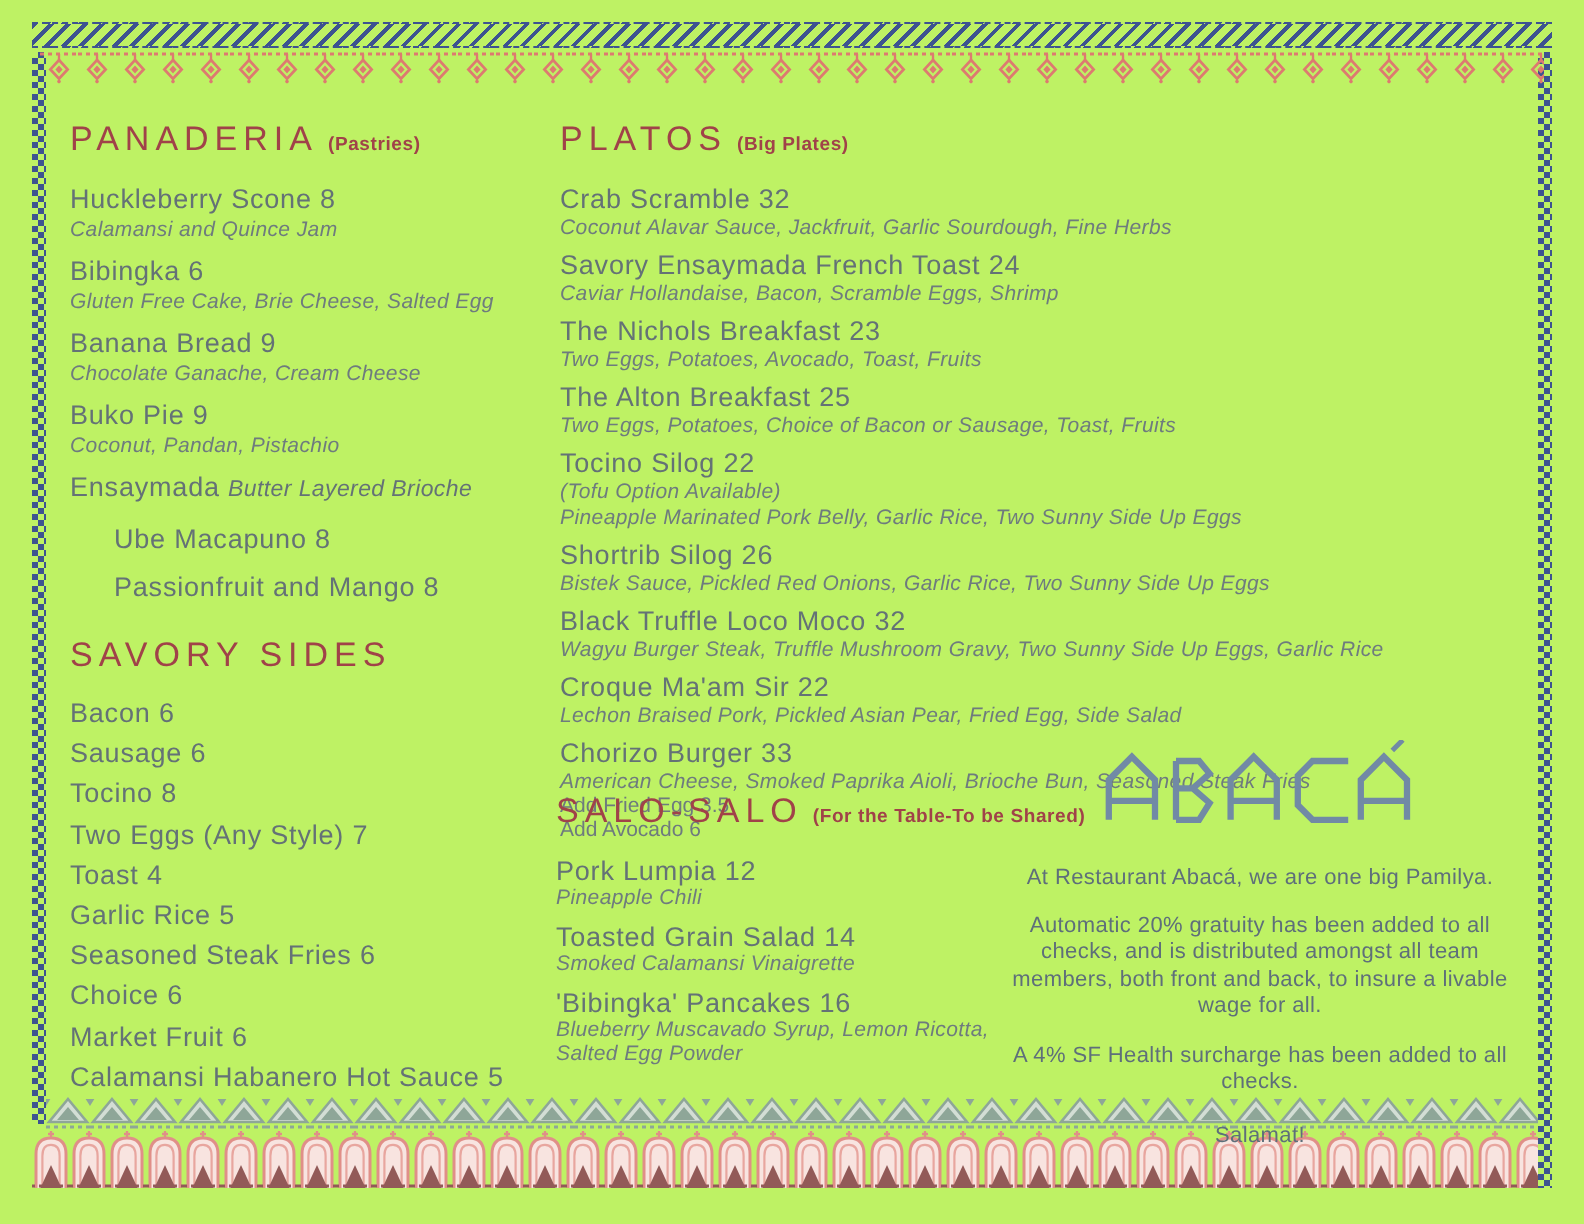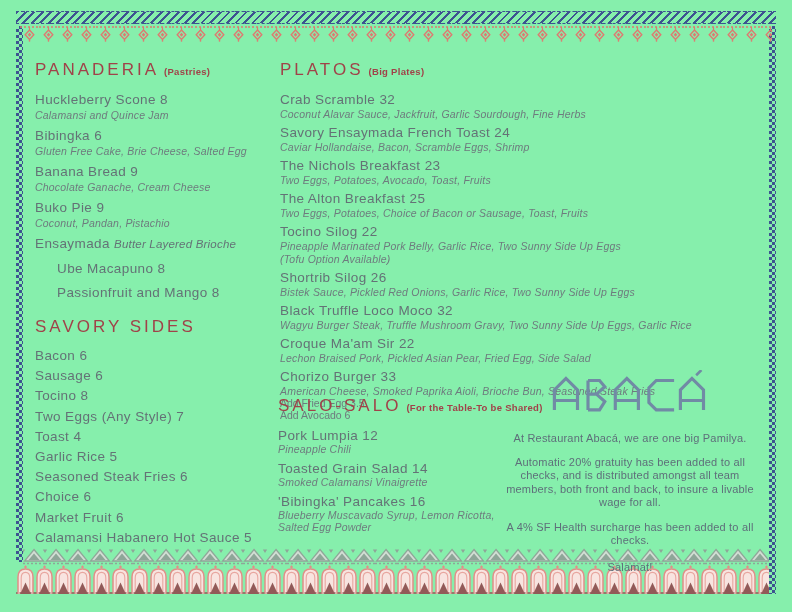--- a/index.html
+++ b/index.html
@@ -1,19 +1,19 @@
 <!DOCTYPE html>
 <html><head>
 <meta charset="utf-8">
 <style>
   * { margin:0; padding:0; box-sizing:border-box; }
   html,body { background:#ffffff; }
   body { font-family:"Liberation Sans", sans-serif; }
   .page {
-    position:relative; width:792px; height:612px; background:#86efac; overflow:hidden;
+    position:relative; width:792px; height:612px; background:#bef264; overflow:hidden;
     color:#647276;
   }
   
   .top-band {
     position:absolute; left:16px; top:11px; width:760px; height:13px;
     background-image:repeating-linear-gradient(135deg,#3d5390 0 2px,transparent 2px 6px);
     border-top:1px dashed #3d5390; border-bottom:1px dashed #3d5390;
   }
   .side-border {
     position:absolute; width:7px;
@@ -162,22 +162,22 @@
     <div class="plato-item">
       <div class="item-name"><span>The Nichols Breakfast</span> <span>23</span></div>
       <div class="item-desc">Two Eggs, Potatoes, Avocado, Toast, Fruits</div>
     </div>
     <div class="plato-item">
       <div class="item-name"><span>The Alton Breakfast</span> <span>25</span></div>
       <div class="item-desc">Two Eggs, Potatoes, Choice of Bacon or Sausage, Toast, Fruits</div>
     </div>
     <div class="plato-item">
       <div class="item-name"><span>Tocino Silog</span> <span>22</span></div>
+      <div class="item-desc">(Tofu Option Available)</div>
       <div class="item-desc">Pineapple Marinated Pork Belly, Garlic Rice, Two Sunny Side Up Eggs</div>
-      <div class="item-desc">(Tofu Option Available)</div>
     </div>
     <div class="plato-item">
       <div class="item-name"><span>Shortrib Silog</span> <span>26</span></div>
       <div class="item-desc">Bistek Sauce, Pickled Red Onions, Garlic Rice, Two Sunny Side Up Eggs</div>
     </div>
     <div class="plato-item">
       <div class="item-name"><span>Black Truffle Loco Moco</span> <span>32</span></div>
       <div class="item-desc">Wagyu Burger Steak, Truffle Mushroom Gravy, Two Sunny Side Up Eggs, Garlic Rice</div>
     </div>
     <div class="plato-item">

